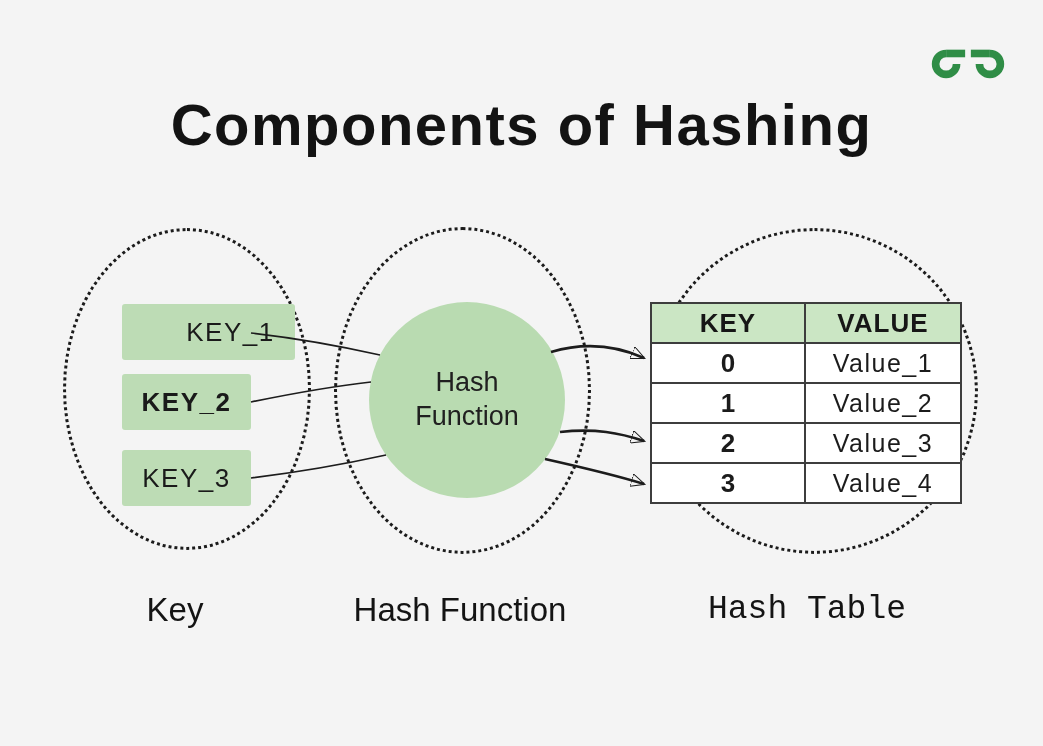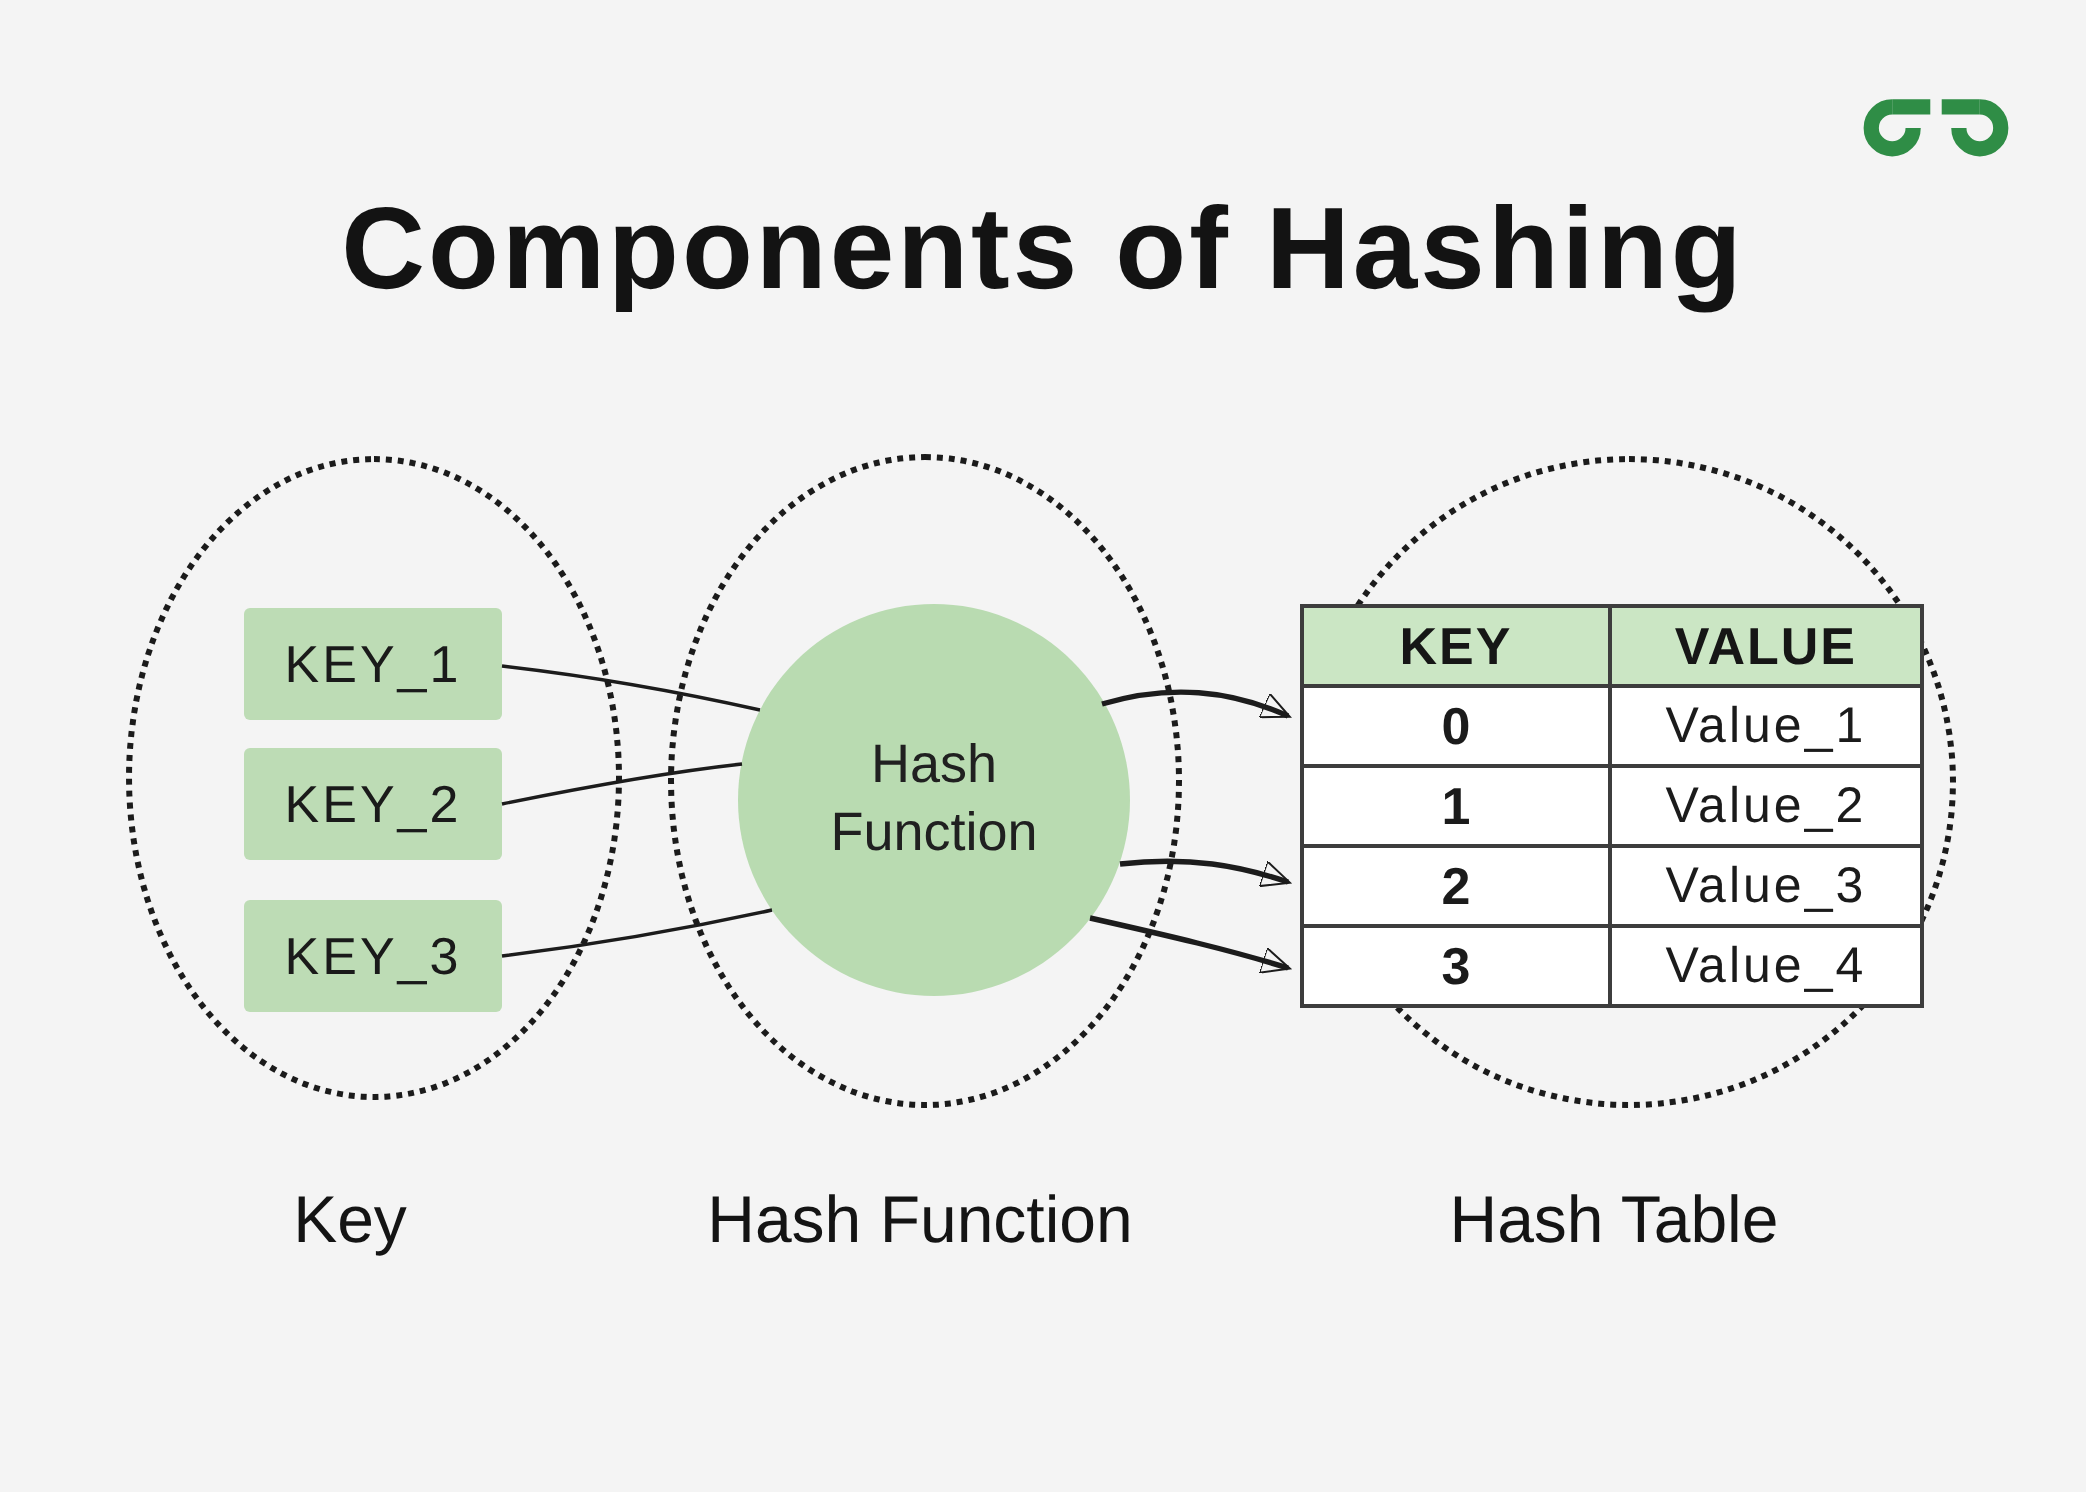--- a/index.html
+++ b/index.html
@@ -62,22 +62,22 @@
     background: var(--box-green, #bddcb5);
     border-radius: 3px;
     display: flex;
     align-items: center;
     justify-content: center;
     font-size: 26px;
     font-weight: 500;
     letter-spacing: 1.5px;
     color: #1a1a1a;
   }
-  .key-box.k1 { top: 304px; }
-  .key-box.k2 { top: 374px; }
+  .key-box.k1 { top: 304px; padding-left: 44px; }
+  .key-box.k2 { top: 374px; font-weight: bold; }
   .key-box.k3 { top: 450px; text-align: center; }
 
   
   .hash-circle {
     position: absolute;
     left: 369px;
     top: 302px;
     width: 196px;
     height: 196px;
     border-radius: 50%;
@@ -130,21 +130,21 @@
   .section-label {
     position: absolute;
     top: 591px;
     text-align: center;
     font-size: 33px;
     font-weight: 500;
     color: #141414;
   }
   .section-label.key   { left: 100px; width: 150px; }
   .section-label.func  { left: 335px; width: 250px; }
-  .section-label.table { left: 682px; width: 250px; }
+  .section-label.table { left: 682px; width: 250px; font-family: Liberation Mono, monospace; }
 
   
   .connectors {
     position: absolute;
     left: 0; top: 0;
     width: 1043px;
     height: 746px;
     pointer-events: none;
   }
   .connectors path { fill: none; stroke: var(--line-black, #1c1c1c); }

